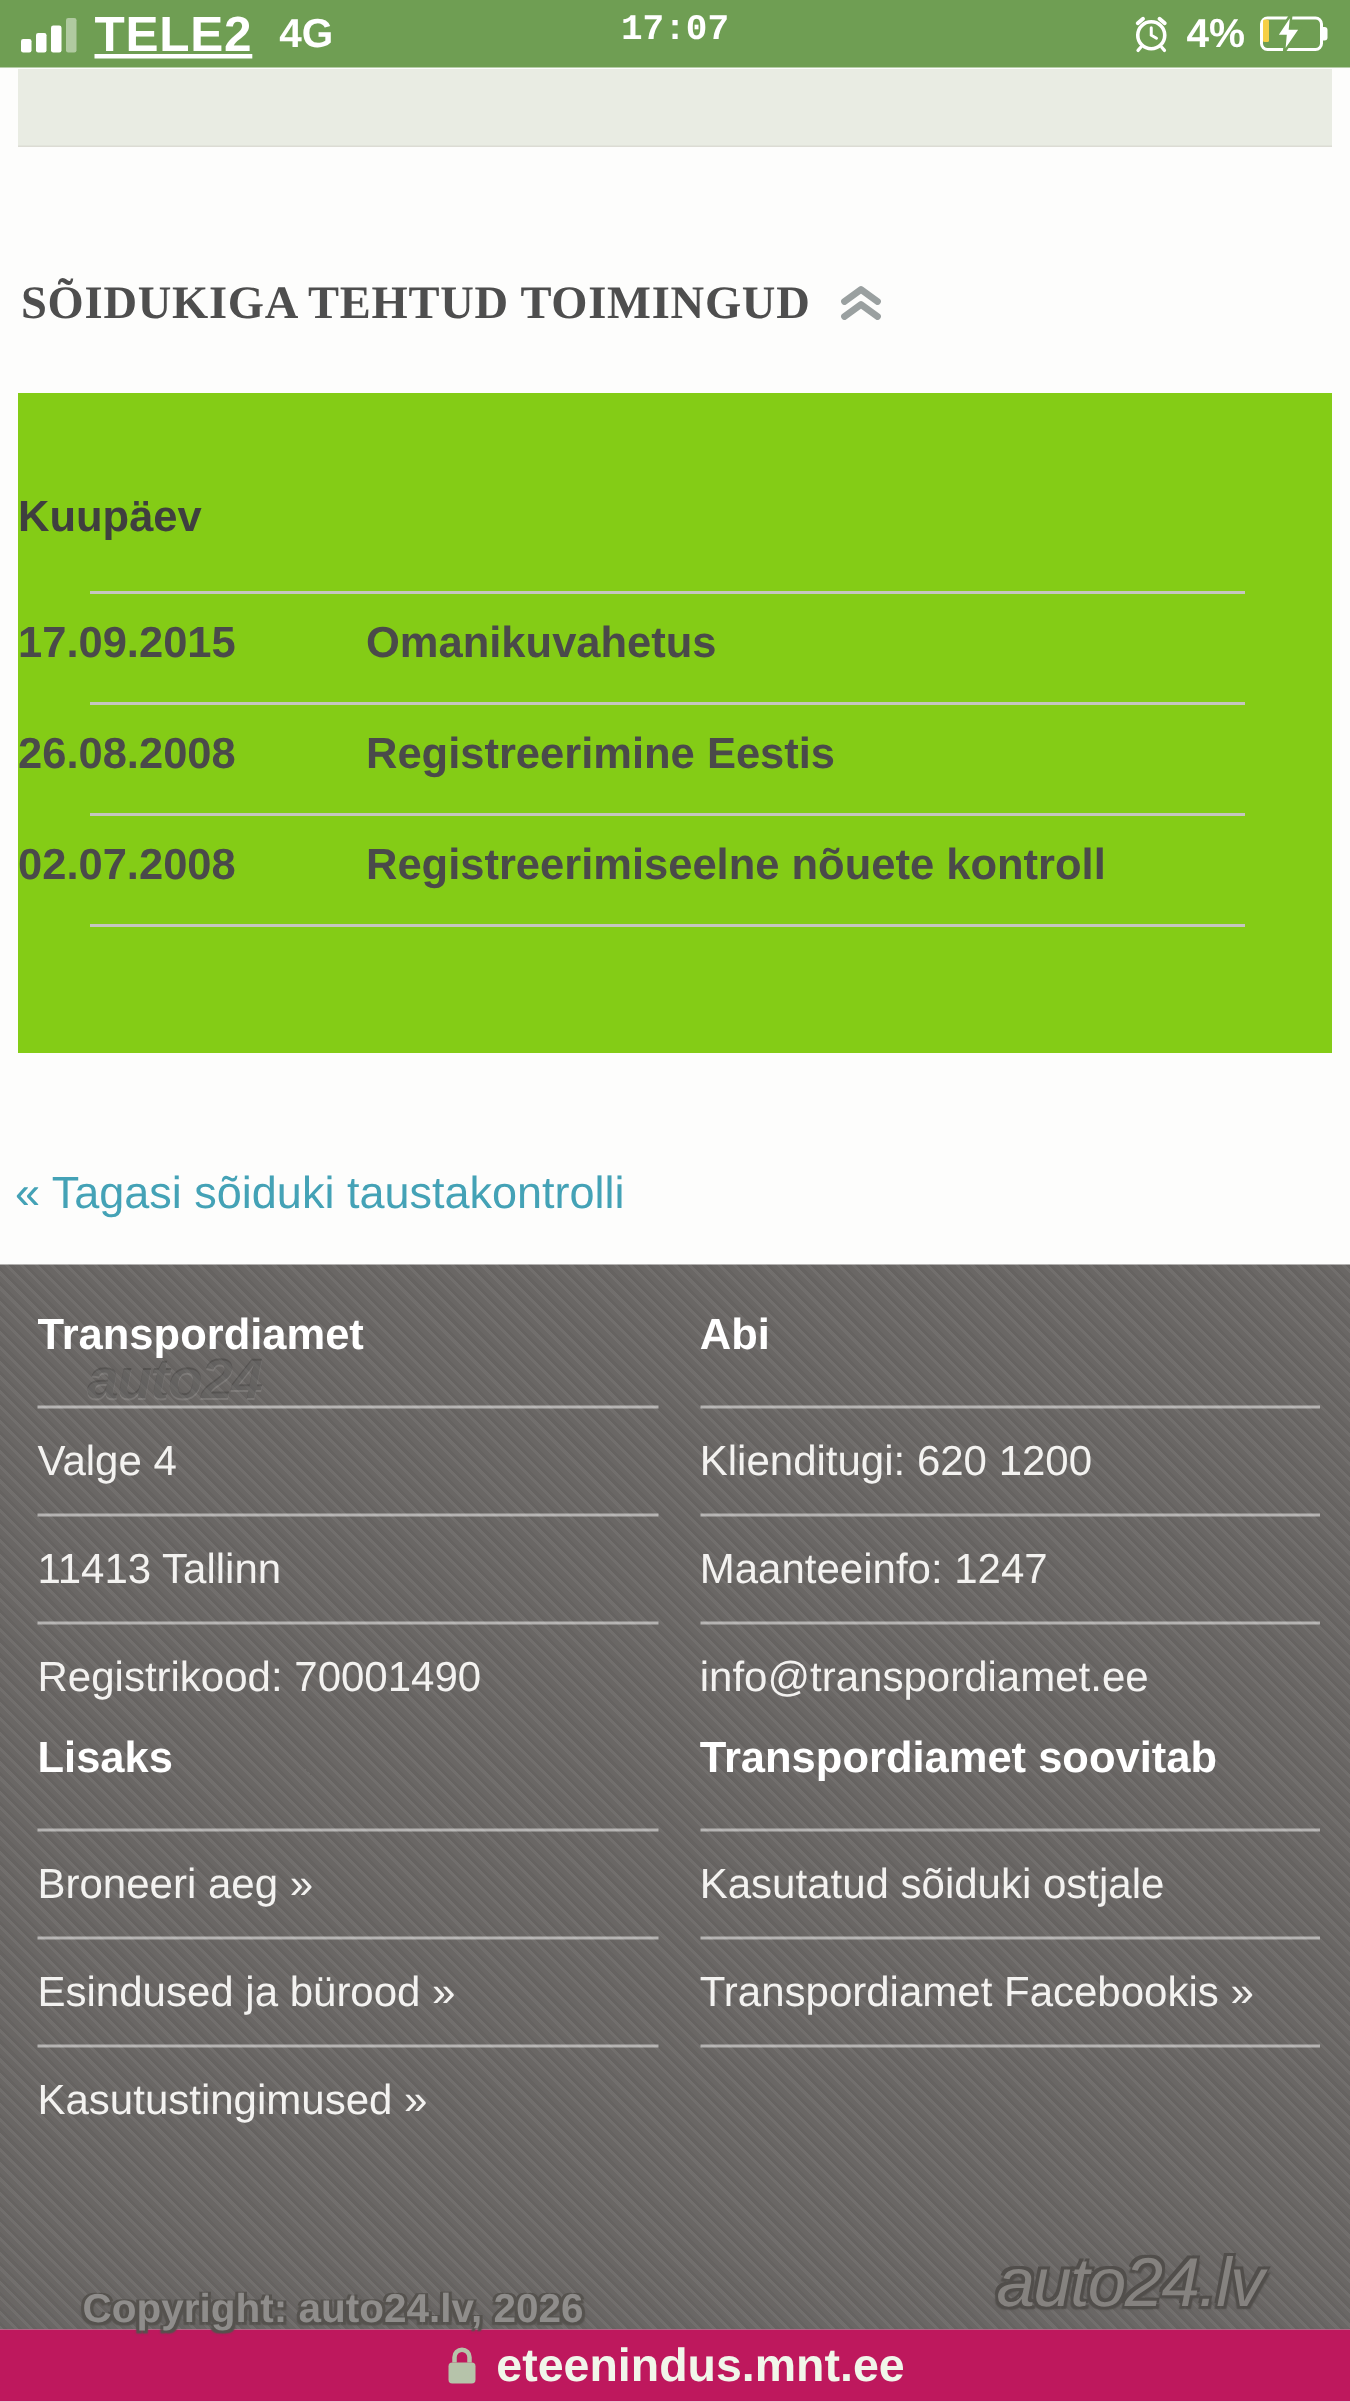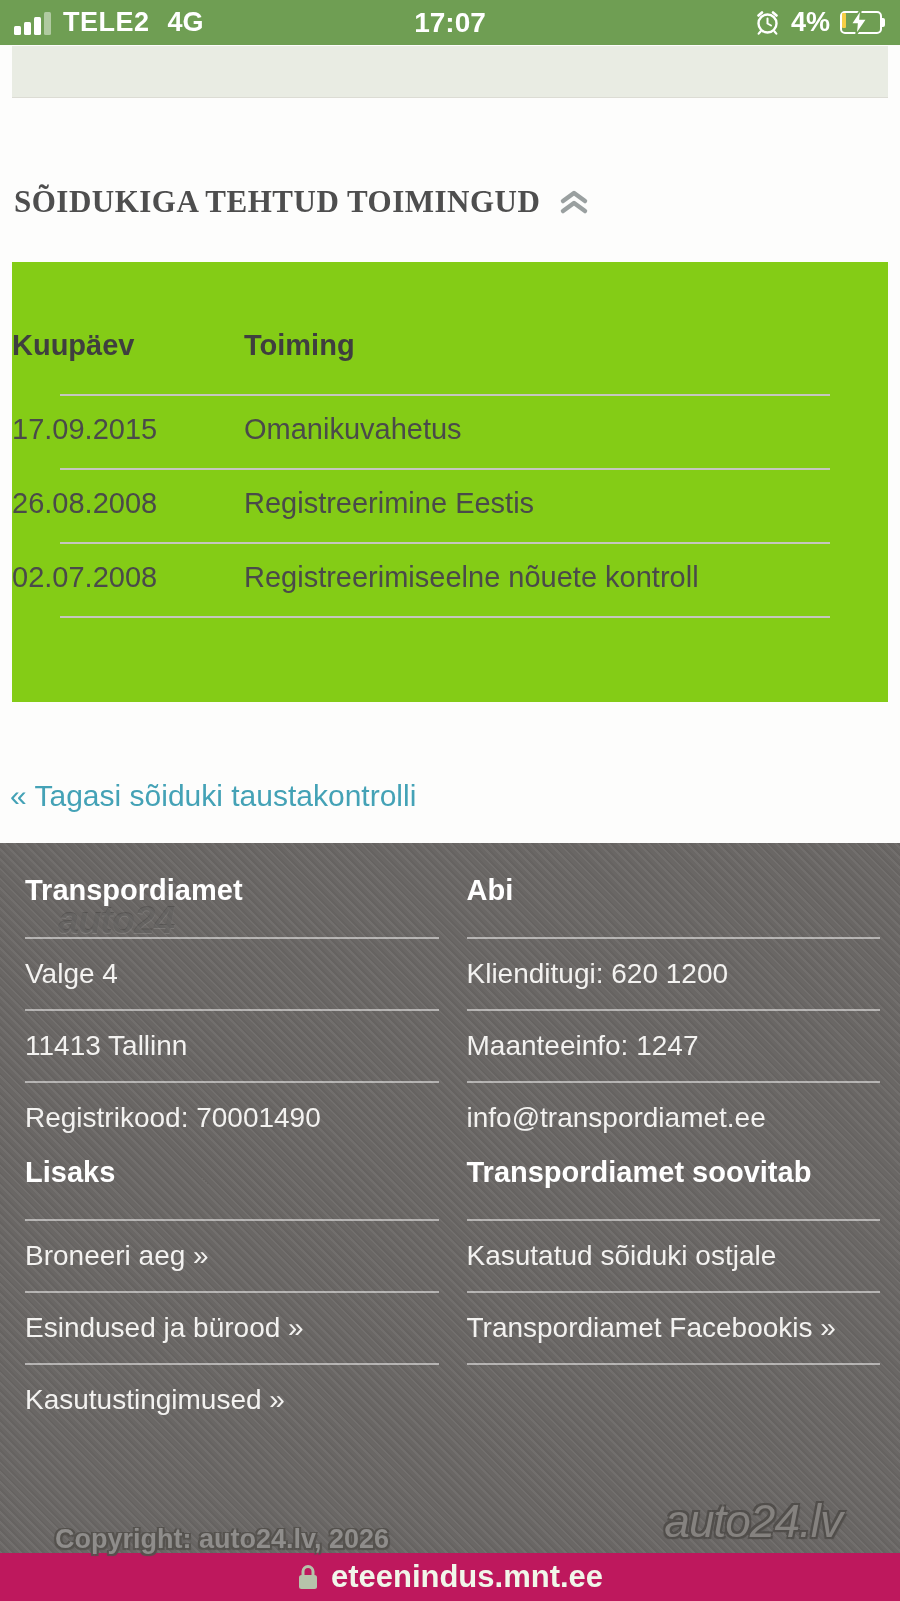--- a/index.html
+++ b/index.html
@@ -5,23 +5,23 @@
   html,body{margin:0;padding:0;}
   body{font-family:"Liberation Sans","DejaVu Sans",sans-serif;}
   .screen{position:relative;width:900px;height:1601px;background:#fdfdfc;overflow:hidden;}
 
   
   .status-bar{position:absolute;top:0;left:0;width:900px;height:45px;background:#6f9e53;color:#fff;}
   .sb-left{position:absolute;left:14px;top:0;height:45px;display:flex;align-items:center;}
   .signal{display:flex;align-items:flex-end;gap:3px;height:24px;margin-right:12px;}
   .signal span{width:7px;border-radius:1.5px;background:#fff;display:block;}
   .s1{height:9px;}.s2{height:13px;}.s3{height:18px;}.s4{height:23px;background:rgba(255,255,255,0.45)!important;}
-  .carrier{font-size:27px;font-weight:700;margin-right:18px;letter-spacing:0.5px;}
+  .carrier{font-size:33px;font-weight:700;margin-right:18px;letter-spacing:0.5px;text-decoration:underline;}
   .network{font-size:27px;font-weight:600;}
-  .sb-time{position:absolute;left:0;right:0;top:7px;text-align:center;font-size:28px;font-weight:700;}
+  .sb-time{position:absolute;left:0;right:0;top:7px;text-align:center;font-size:24px;font-weight:700;font-family:Liberation Mono, monospace;}
   .sb-right{position:absolute;right:10px;top:0;height:45px;display:flex;align-items:center;gap:10px;}
   .pct{font-size:27px;font-weight:600;}
   .battery{position:relative;width:46px;height:23px;margin-right:4px;}
   .batt-body{position:absolute;left:0;top:0;width:38px;height:19px;border:2px solid #fff;border-radius:5px;}
   .batt-fill{position:absolute;left:2px;top:2px;width:4px;height:15px;background:#f6cf45;border-radius:1px;}
   .batt-nub{position:absolute;right:1px;top:7px;width:3px;height:9px;background:#fff;border-radius:0 2px 2px 0;}
   .bolt{position:absolute;left:8px;top:-3px;}
 
   
   .top-box{position:absolute;left:12px;top:46px;width:876px;height:51px;background:#e9ece3;border-bottom:1px solid #dcdcd4;}
@@ -29,21 +29,21 @@
   
   .section-title{position:absolute;left:14px;top:183px;display:flex;align-items:center;gap:18px;font-family:Liberation Serif, serif;}
   .section-title h1{margin:0;font-size:31px;line-height:38px;font-weight:700;color:#4e4e4e;letter-spacing:0.5px;}
 
   
   .table-box{position:absolute;left:12px;top:262px;width:876px;height:440px;background:#84cc16;}
   .t-grid{display:grid;grid-template-columns:232px 1fr;padding-left:56px;padding-right:60px;}
   .t-head{padding:64px 0 30px;}
   .t-head .cell{font-size:29px;line-height:38px;font-weight:700;color:#3f3f3f;}
   .t-row{padding:14px 0 20px;}
-  .t-row .cell{font-size:29px;line-height:38px;color:#4a4a4a;}
+  .t-row .cell{font-size:29px;line-height:38px;color:#4a4a4a;font-weight:bold;}
   .trule{height:2px;background:#c6c6c0;margin:0 58px 0 48px;}
 
   
   .back-link{position:absolute;left:10px;top:779px;font-size:30px;color:#44a2b6;cursor:pointer;}
 
   
   .footer{position:absolute;left:0;top:843px;width:900px;height:710px;background:#6a6765;
     background-image:repeating-linear-gradient(45deg,rgba(255,255,255,0.05) 0 2px,rgba(0,0,0,0.04) 2px 4px,transparent 4px 7px);
     color:#f3f2f0;}
   .f-grid{display:grid;grid-template-columns:1fr 1fr;column-gap:28px;padding:0 20px 0 25px;}
@@ -108,21 +108,20 @@
     <h1>SÕIDUKIGA TEHTUD TOIMINGUD</h1>
     <svg width="32" height="28" viewBox="0 0 32 28">
       <path d="M5 13 L16 5 L27 13" fill="none" stroke="#9aa0a0" stroke-width="4.5" stroke-linecap="round" stroke-linejoin="round"></path>
       <path d="M5 23 L16 15 L27 23" fill="none" stroke="#9aa0a0" stroke-width="4.5" stroke-linecap="round" stroke-linejoin="round"></path>
     </svg>
   </div>
 
   <div class="table-box">
     <div class="t-grid t-head">
       <div class="cell">Kuupäev</div>
-      <div class="cell">Toiming</div>
     </div>
     <div class="trule"></div>
     <div class="t-grid t-row">
       <div class="cell">17.09.2015</div>
       <div class="cell">Omanikuvahetus</div>
     </div>
     <div class="trule"></div>
     <div class="t-grid t-row">
       <div class="cell">26.08.2008</div>
       <div class="cell">Registreerimine Eestis</div>

